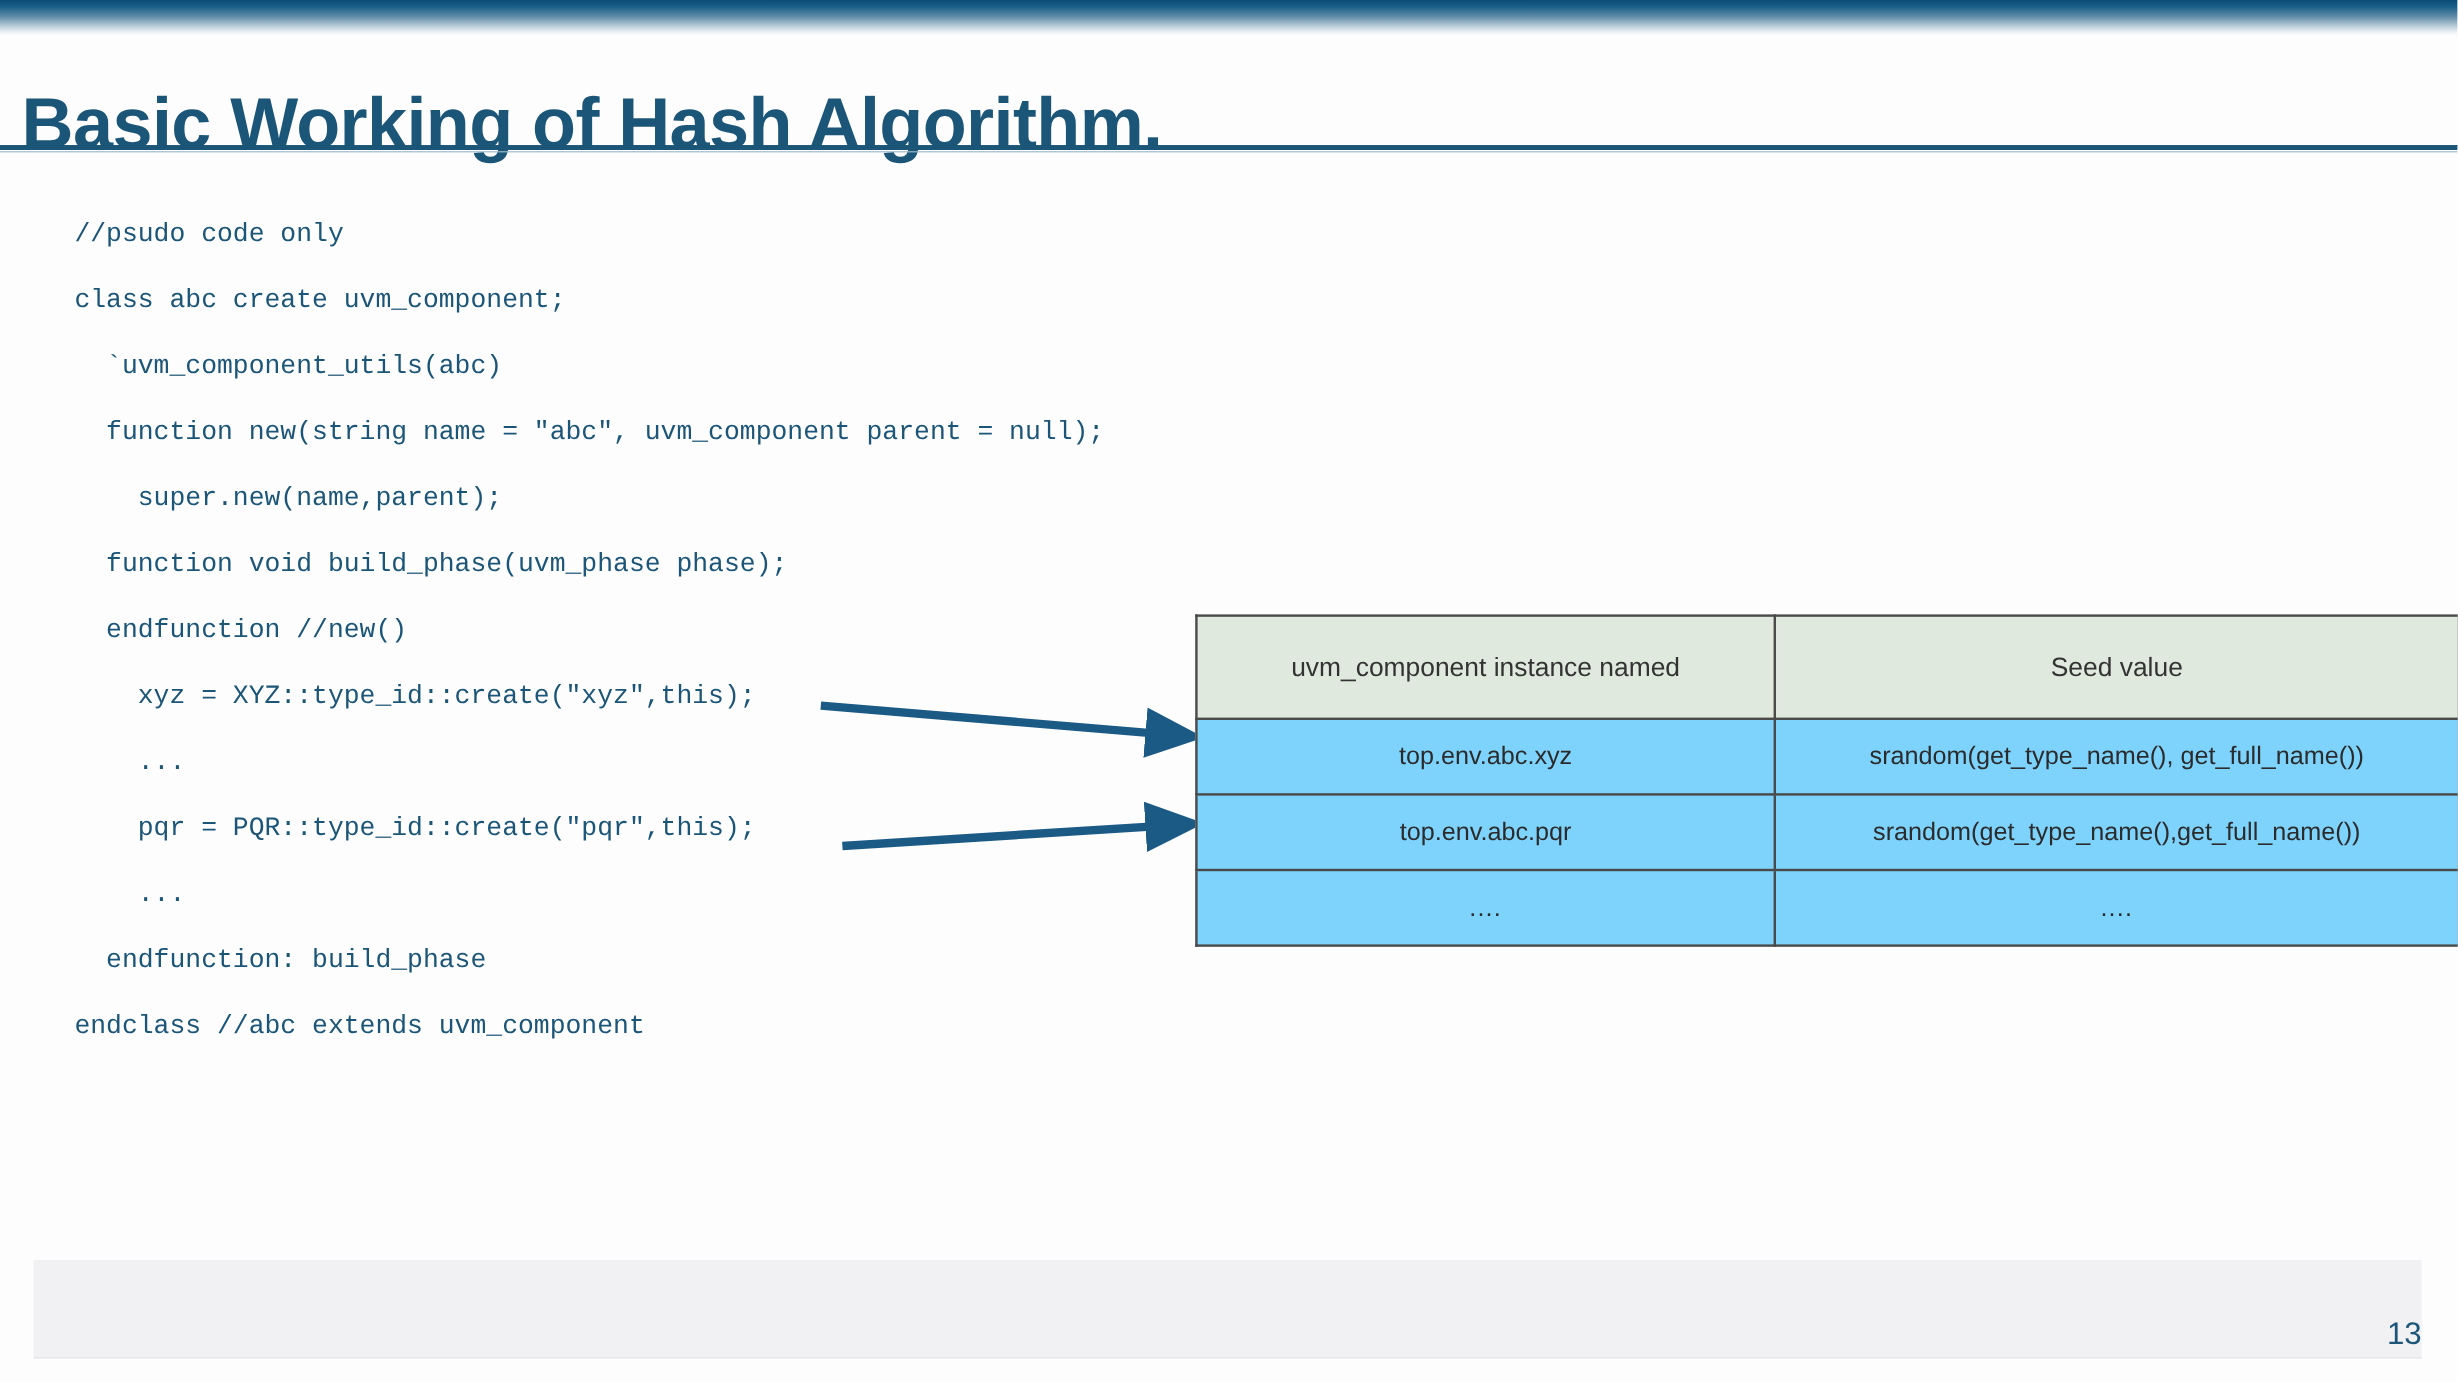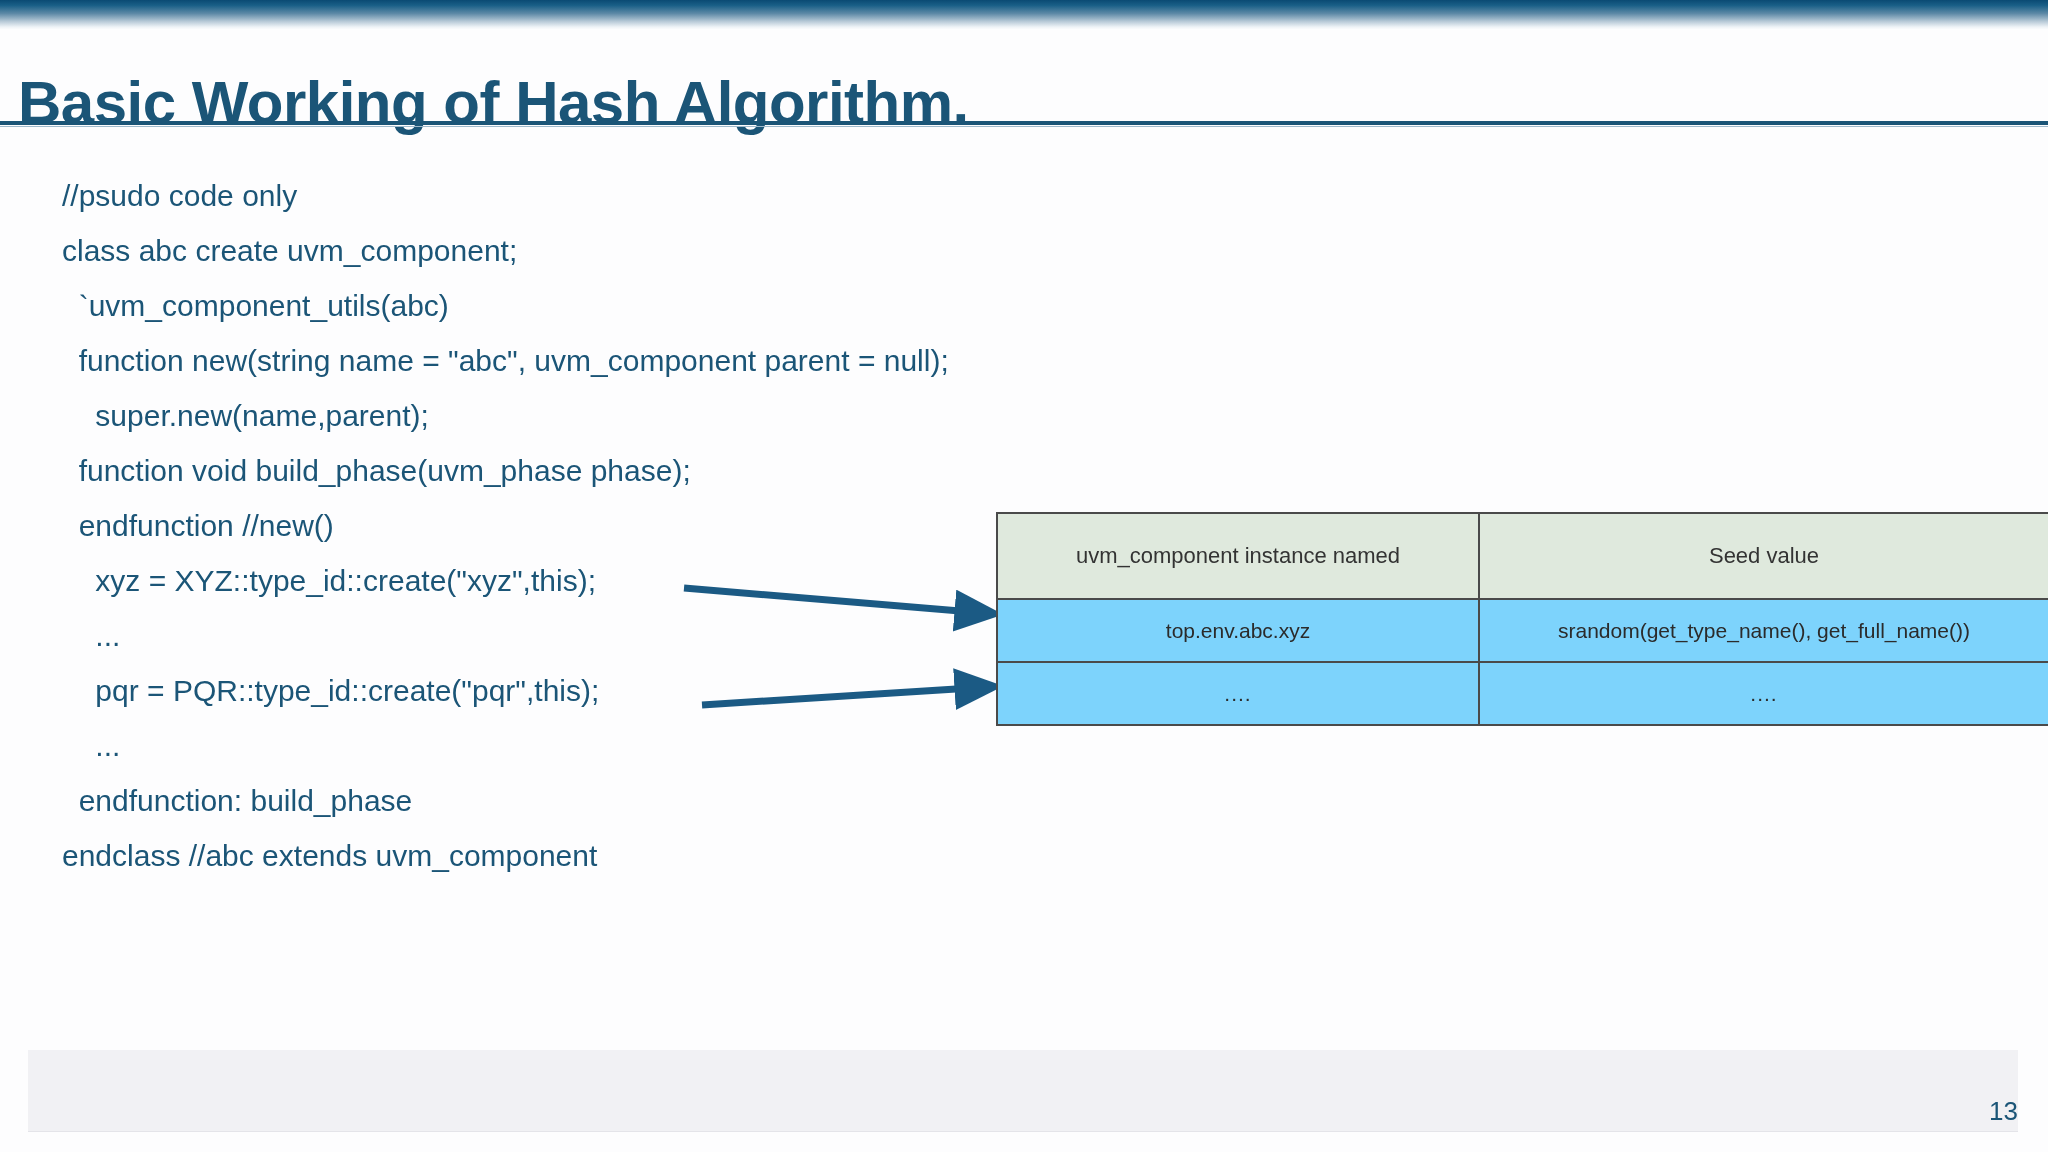--- a/index.html
+++ b/index.html
@@ -72,25 +72,25 @@
 
   
   .code-block {
     position: absolute;
     left: 62px;
     top: 168px;
     width: 1180px;
   }
 
   .code-line {
-    font-size: 30px;
+    font-size: 22px;
     line-height: 55px;
     color: #1b5577;
     white-space: pre;
-    font-family: Liberation Sans, sans-serif;
+    font-family: Liberation Mono, monospace;
   }
 
   
   .arrow-svg {
     position: absolute;
     left: 680px;
     top: 570px;
     width: 350px;
     height: 160px;
     overflow: visible;
@@ -200,20 +200,24 @@
         <th class="col-a">uvm_component instance named</th>
         <th class="col-b">Seed value</th>
       </tr>
     </thead>
     <tbody>
       <tr>
         <td>top.env.abc.xyz</td>
         <td>srandom(get_type_name(), get_full_name())</td>
       </tr>
       <tr>
+        <td>top.env.abc.pqr</td>
+        <td>srandom(get_type_name(),get_full_name())</td>
+      </tr>
+      <tr>
         <td class="ellipsis-cell">....</td>
         <td class="ellipsis-cell">....</td>
       </tr>
     </tbody>
   </table>
 
   <div class="footer-bar"></div>
   <div class="page-number">13</div>
 
 </div>

